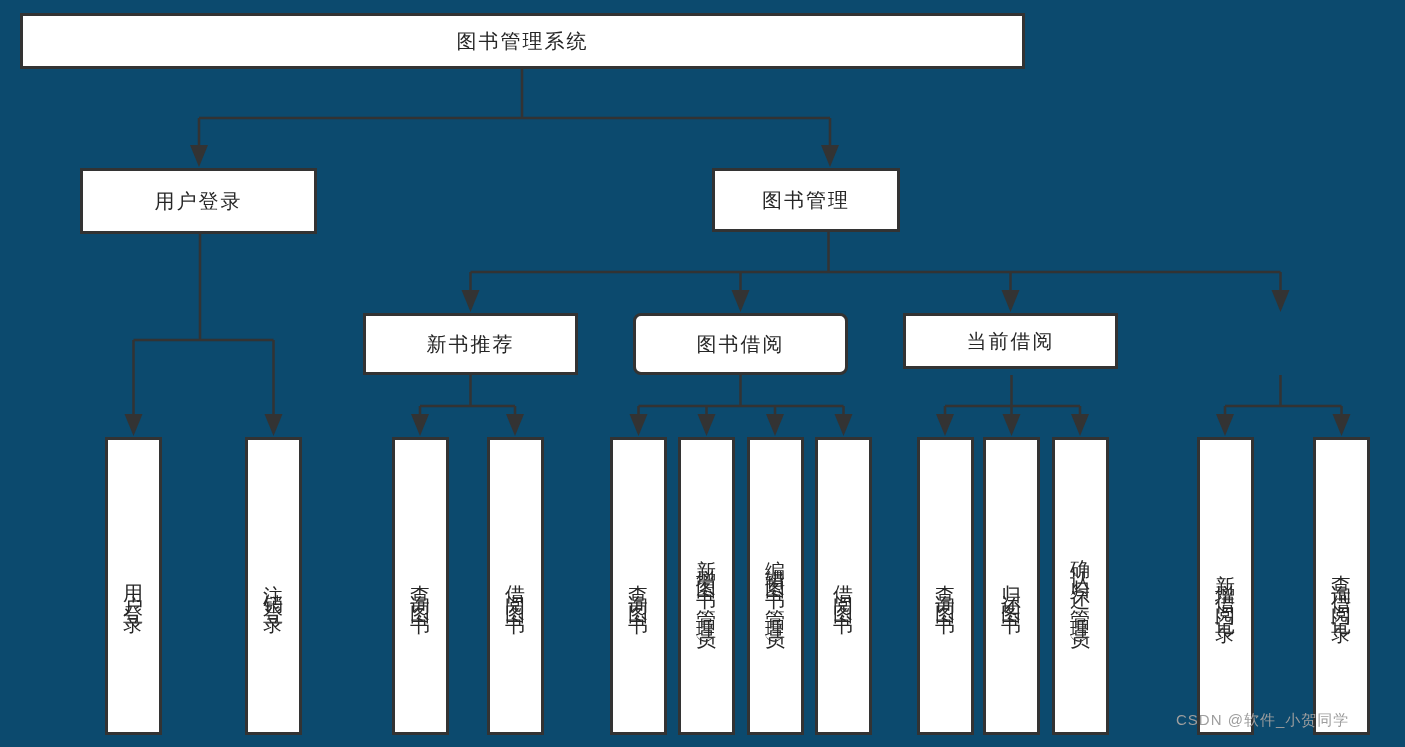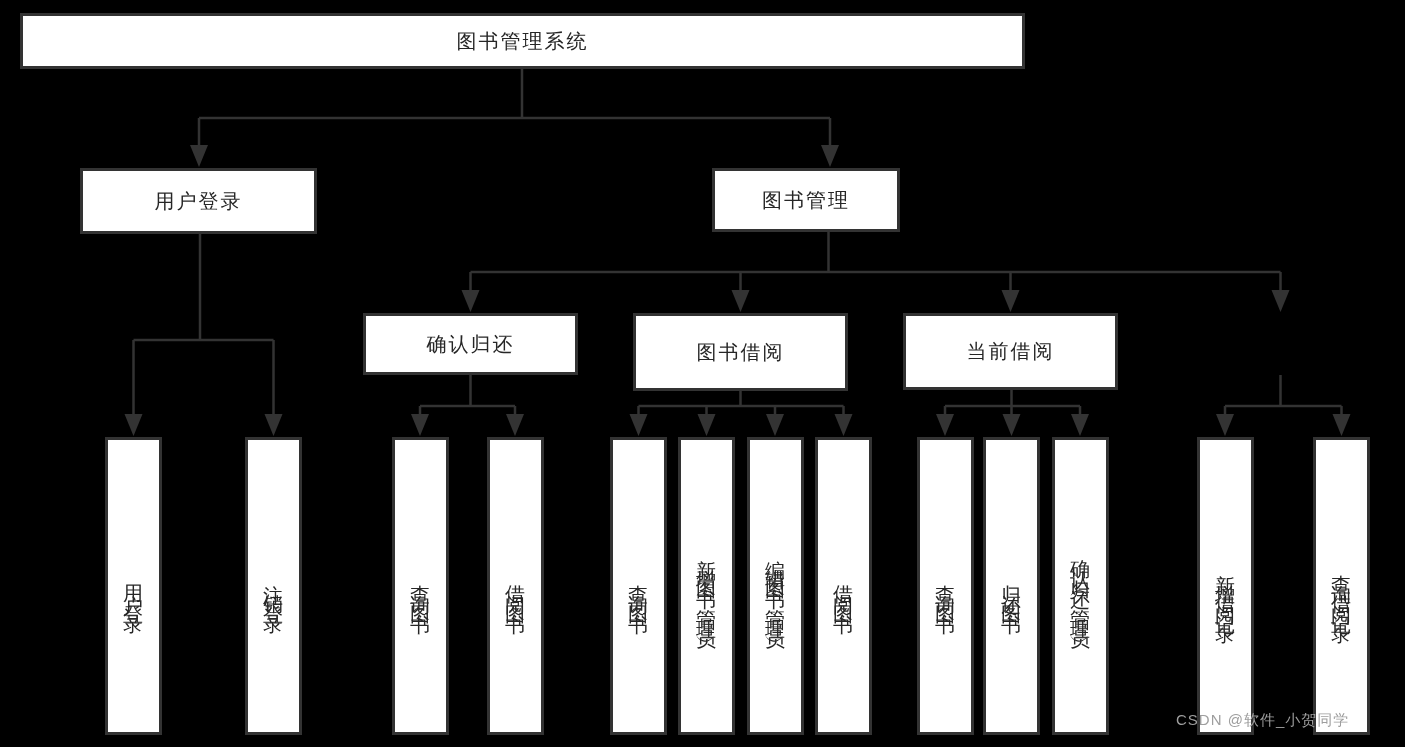--- a/index.html
+++ b/index.html
@@ -4,21 +4,21 @@
 <style>
   html, body {
     margin: 0;
     padding: 0;
     background: #ffffff;
   }
   .canvas {
     position: relative;
     width: 1405px;
     height: 747px;
-    background: #000000;
+    background: #0c4a6e;
     font-family: "Liberation Sans", "DejaVu Sans", sans-serif;
     color: #262626;
     overflow: hidden;
   }
   .connectors {
     position: absolute;
     left: 0;
     top: 0;
     z-index: 1;
   }
@@ -89,23 +89,23 @@
       <polygon points="1216,414 1234,414 1225,436"></polygon>
       <polygon points="1332.5,414 1350.5,414 1341.5,436"></polygon>
     </g>
   </svg>
 
   <div class="hnode" style="left:20px; top:13px; width:1005px; height:56px;">图书管理系统</div>
 
   <div class="hnode" style="left:80px; top:168px; width:237px; height:66px;">用户登录</div>
   <div class="hnode" style="left:712px; top:168px; width:188px; height:64px;">图书管理</div>
 
-  <div class="hnode" style="left:363px; top:313px; width:215px; height:62px;">确认归还</div>
-  <div class="hnode" style="left:633px; top:313px; width:215px; height:78px;">图书借阅</div>
-  <div class="hnode" style="left:903px; top:313px; width:215px; height:77px;">当前借阅</div>
+  <div class="hnode" style="left:363px; top:313px; width:215px; height:62px;">新书推荐</div>
+  <div class="hnode" style="left:633px; top:313px; width:215px; height:62px;border-radius:8px;">图书借阅</div>
+  <div class="hnode" style="left:903px; top:313px; width:215px; height:56px;">当前借阅</div>
 
   <div class="vnode" style="left:105px; top:437px; width:57px; height:298px;">用户登录</div>
   <div class="vnode" style="left:245px; top:437px; width:57px; height:298px;">注销登录</div>
 
   <div class="vnode" style="left:392px; top:437px; width:57px; height:298px;">查询图书</div>
   <div class="vnode" style="left:487px; top:437px; width:57px; height:298px;">借阅图书</div>
 
   <div class="vnode" style="left:610px; top:437px; width:57px; height:298px;">查询图书</div>
   <div class="vnode" style="left:678px; top:437px; width:57px; height:298px;">新增图书（管理员）</div>
   <div class="vnode" style="left:747px; top:437px; width:57px; height:298px;">编辑图书（管理员）</div>

